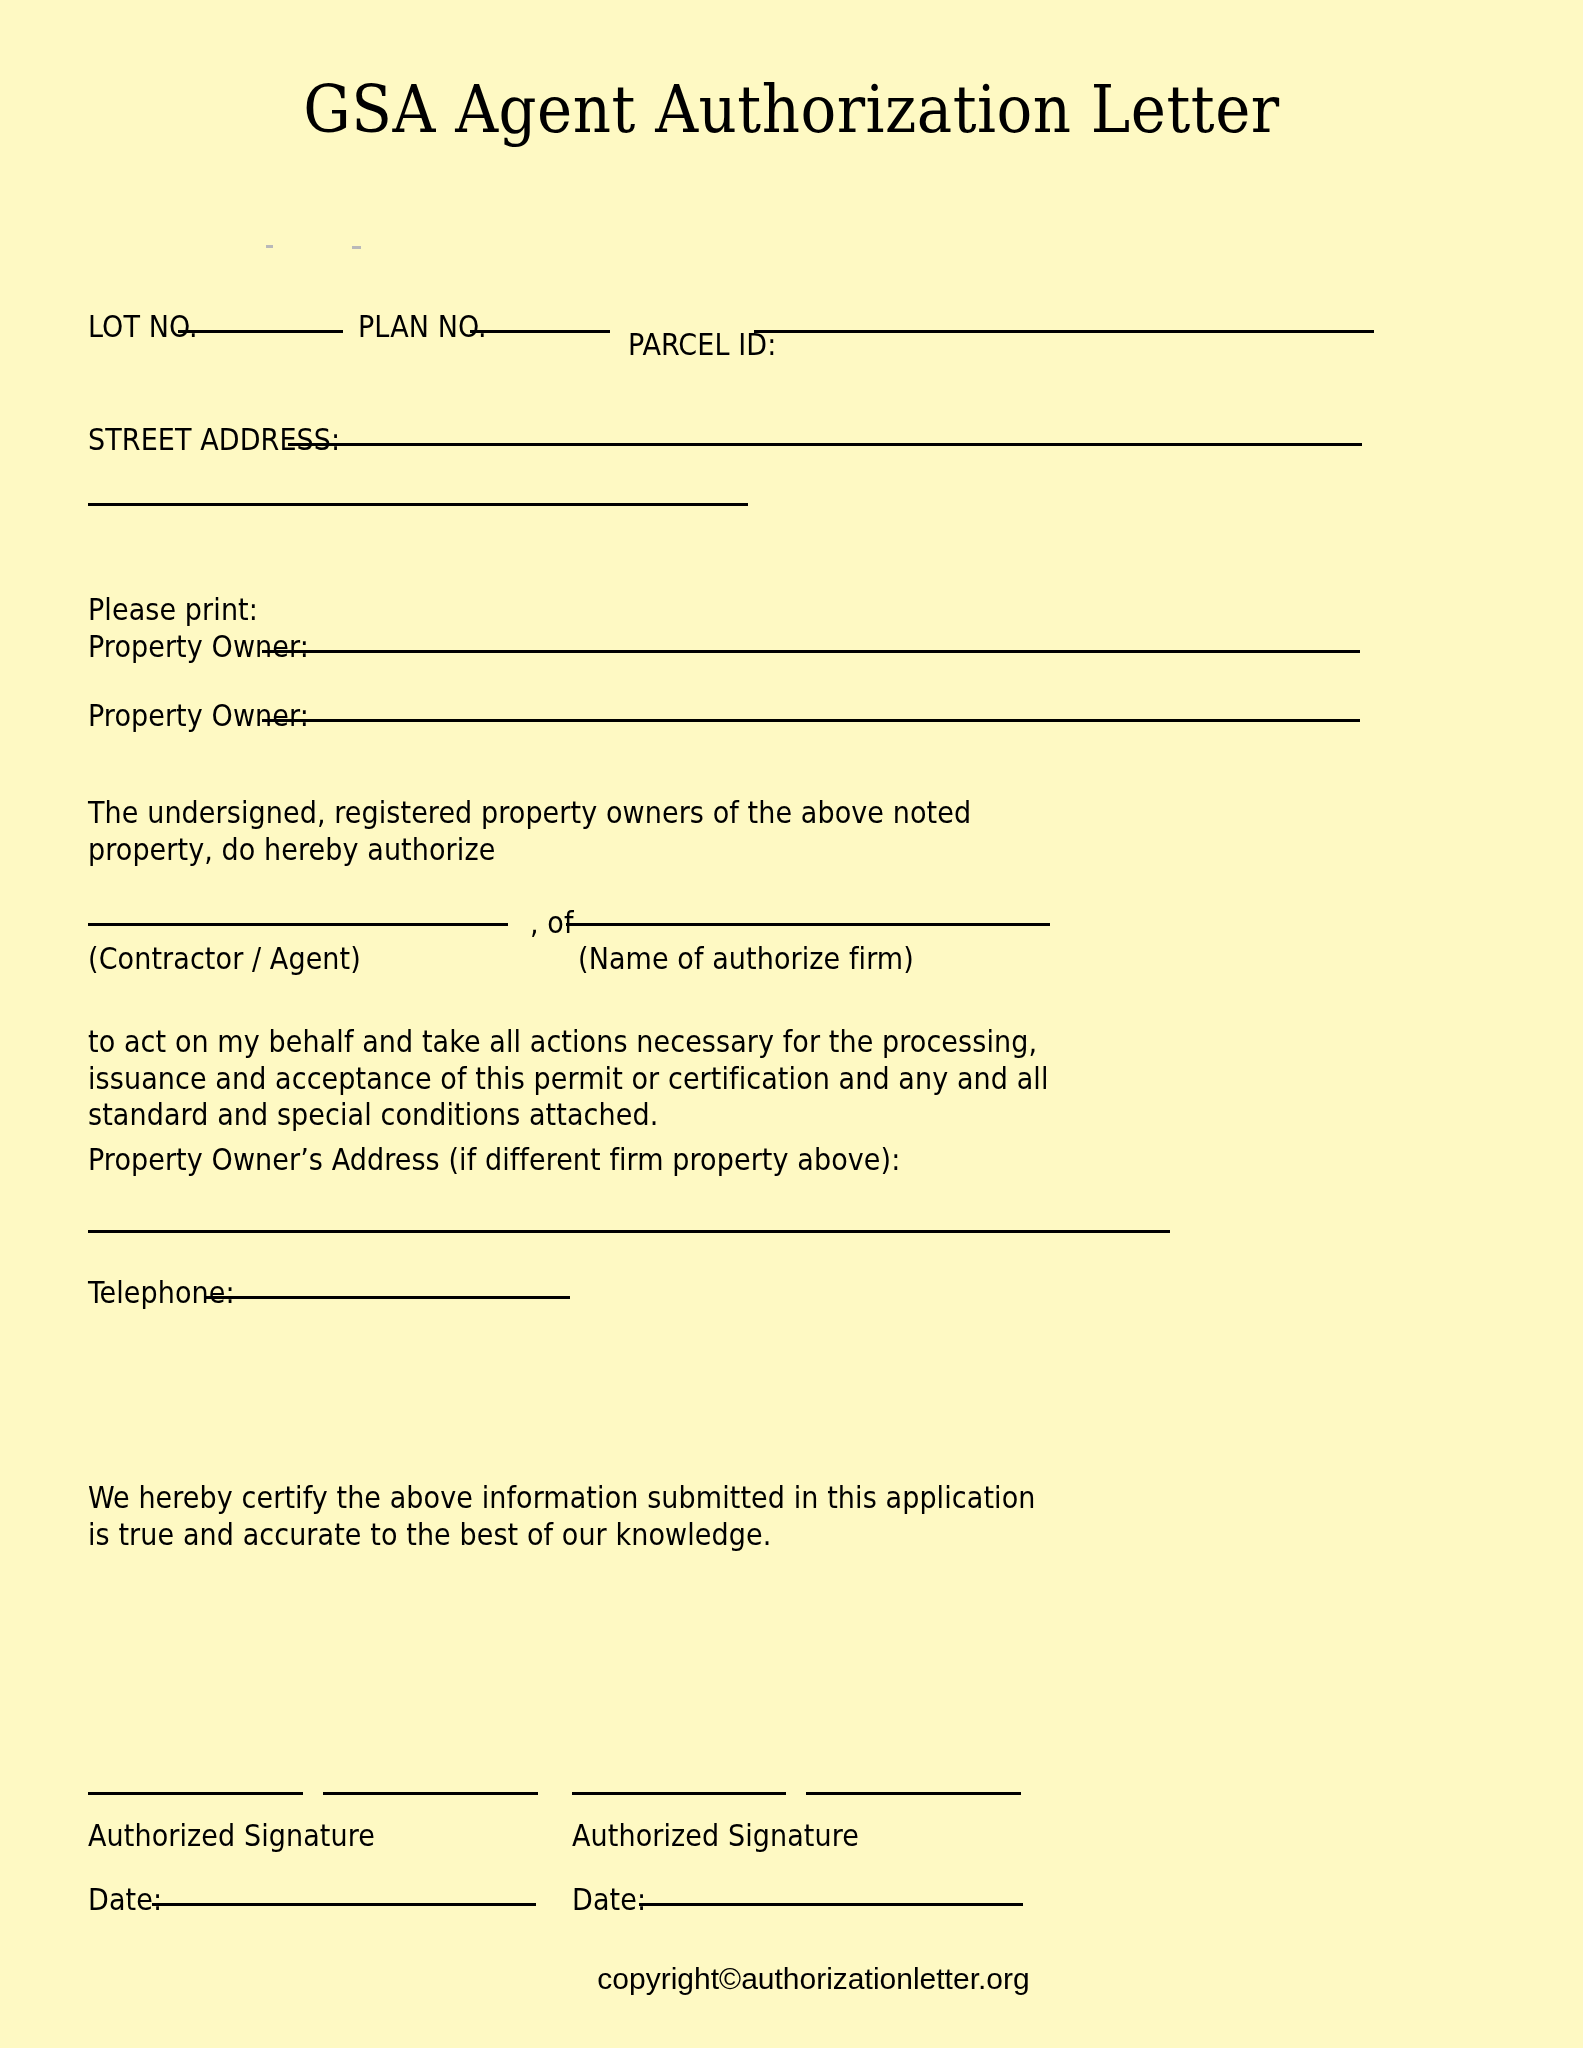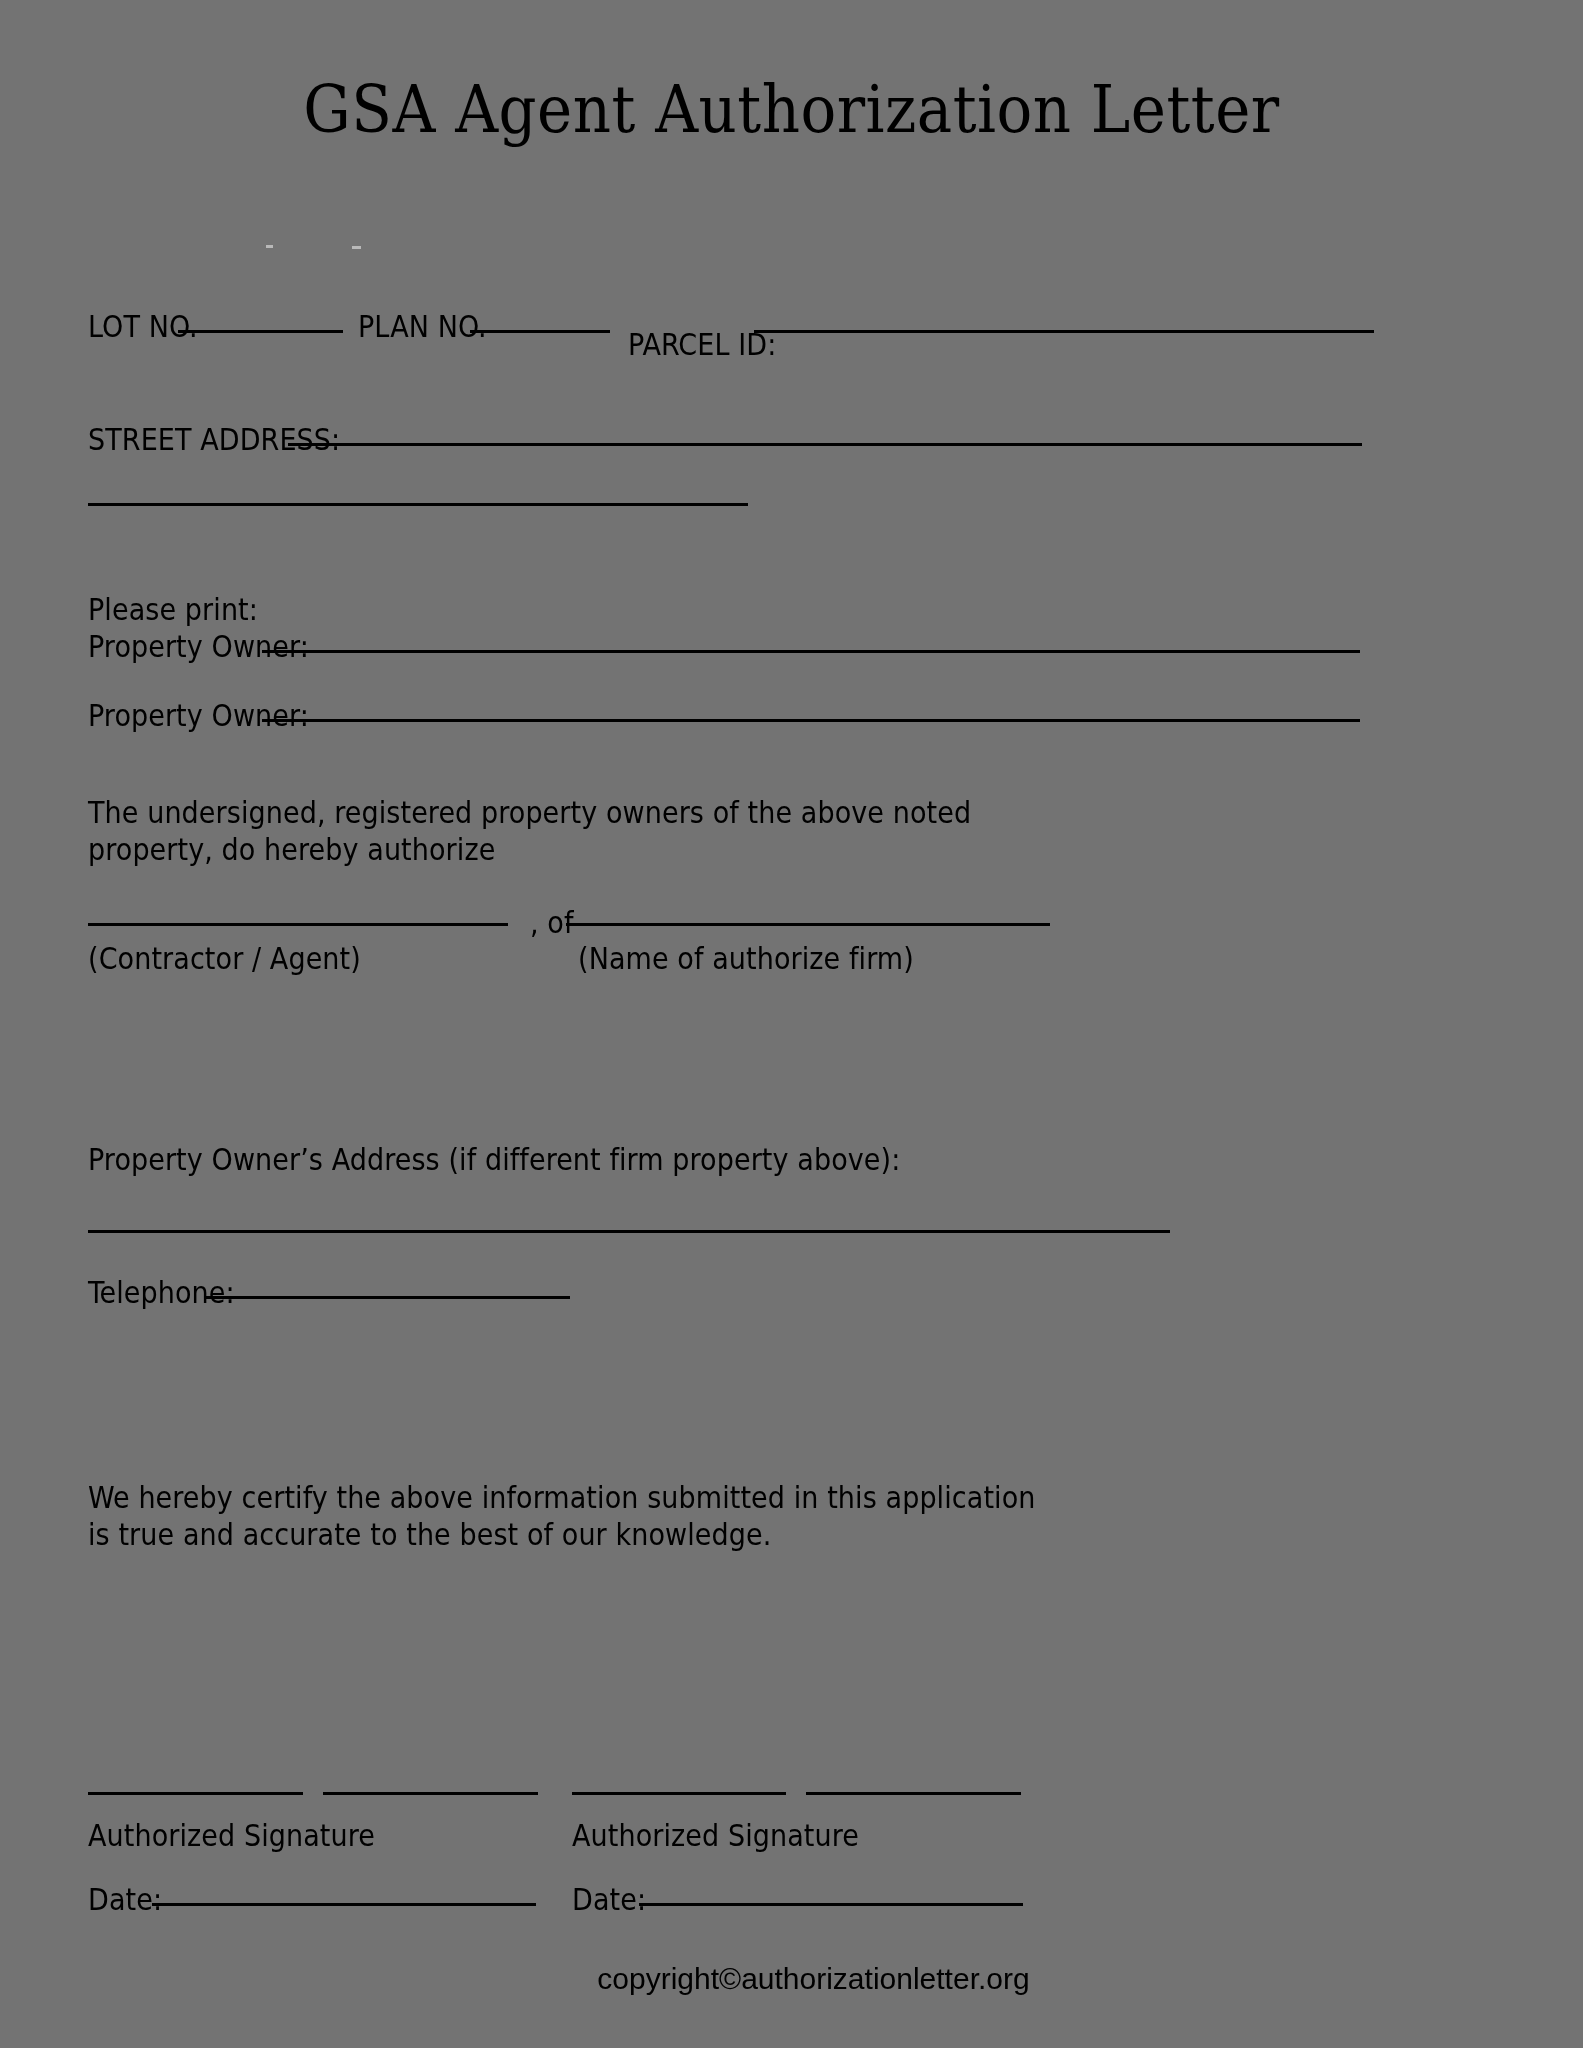--- a/index.html
+++ b/index.html
@@ -5,21 +5,21 @@
 <style>
   html, body {
     margin: 0;
     padding: 0;
     background: #ffffff;
   }
   .page {
     position: relative;
     width: 1583px;
     height: 2048px;
-    background: #737373;
+    background: #fef9c3;
     margin: 0 auto;
     overflow: hidden;
     font-family: "DejaVu Sans Condensed", "Liberation Sans Narrow", "Liberation Sans", sans-serif;
     color: #000000;
   }
 
   
   .doc-title {
     position: absolute;
     left: 0;
@@ -106,20 +106,21 @@
 
   <div class="txt wrap" style="left:88px; top:783px; width:1000px;">The undersigned, registered property owners of the above noted property, do hereby authorize</div>
 
   <div class="rule" style="left:88px; top:923px; width:420px;"></div>
   <div class="txt" style="left:530px; top:893px;">, of</div>
   <div class="rule" style="left:566px; top:923px; width:484px;"></div>
 
   <div class="txt" style="left:88px; top:929px;">(Contractor / Agent)</div>
   <div class="txt" style="left:578px; top:929px;">(Name of authorize firm)</div>
 
+  <div class="txt wrap" style="left:88px; top:1012px; width:985px;">to act on my behalf and take all actions necessary for the processing, issuance and acceptance of this permit or certification and any and all standard and special conditions attached.</div>
 
   <div class="txt" style="left:88px; top:1130px;">Property Owner’s Address (if different firm property above):</div>
   <div class="rule" style="left:88px; top:1230px; width:1082px;"></div>
 
   <div class="txt" style="left:88px; top:1263px;">Telephone:</div>
   <div class="rule" style="left:206px; top:1296px; width:364px;"></div>
 
   <div class="txt wrap" style="left:88px; top:1468px; width:975px;">We hereby certify the above information submitted in this application is true and accurate to the best of our knowledge.</div>
 
   <div class="rule" style="left:88px; top:1792px; width:215px;"></div>

